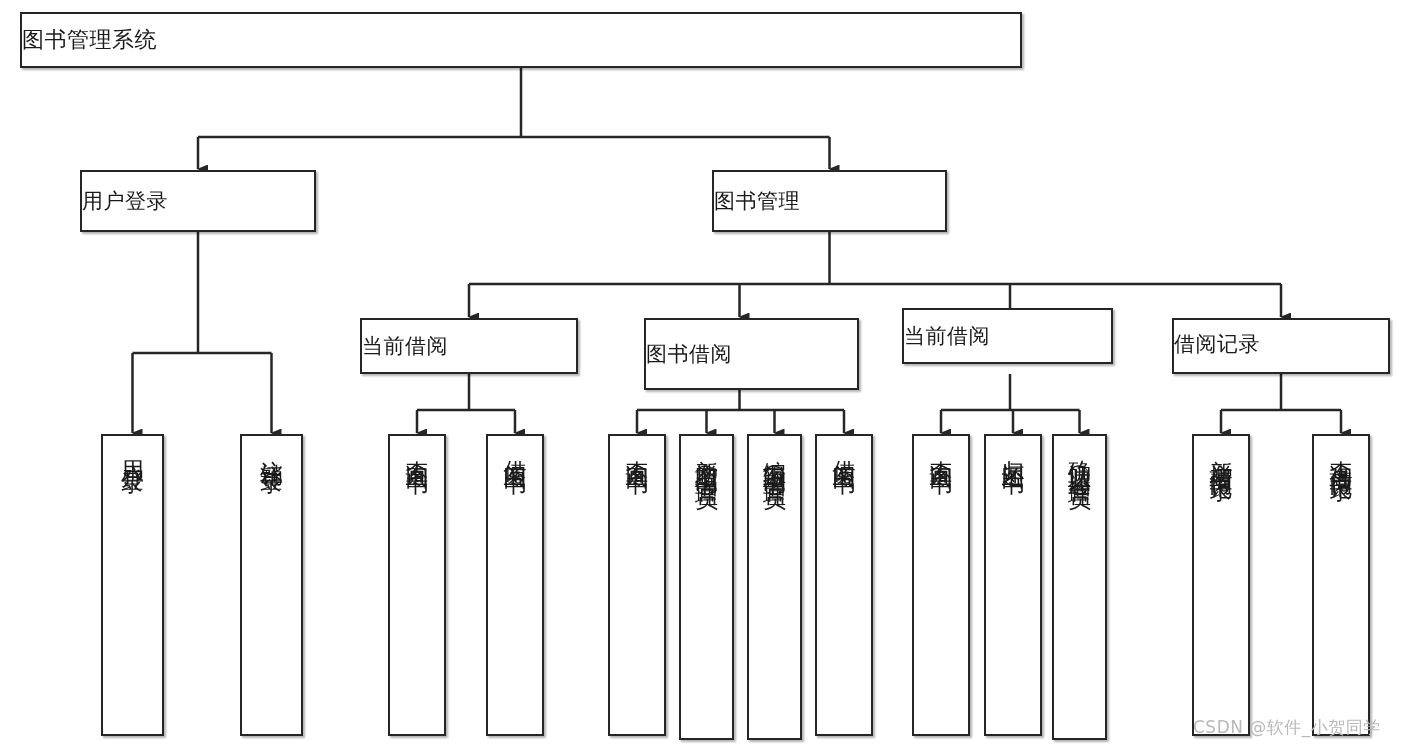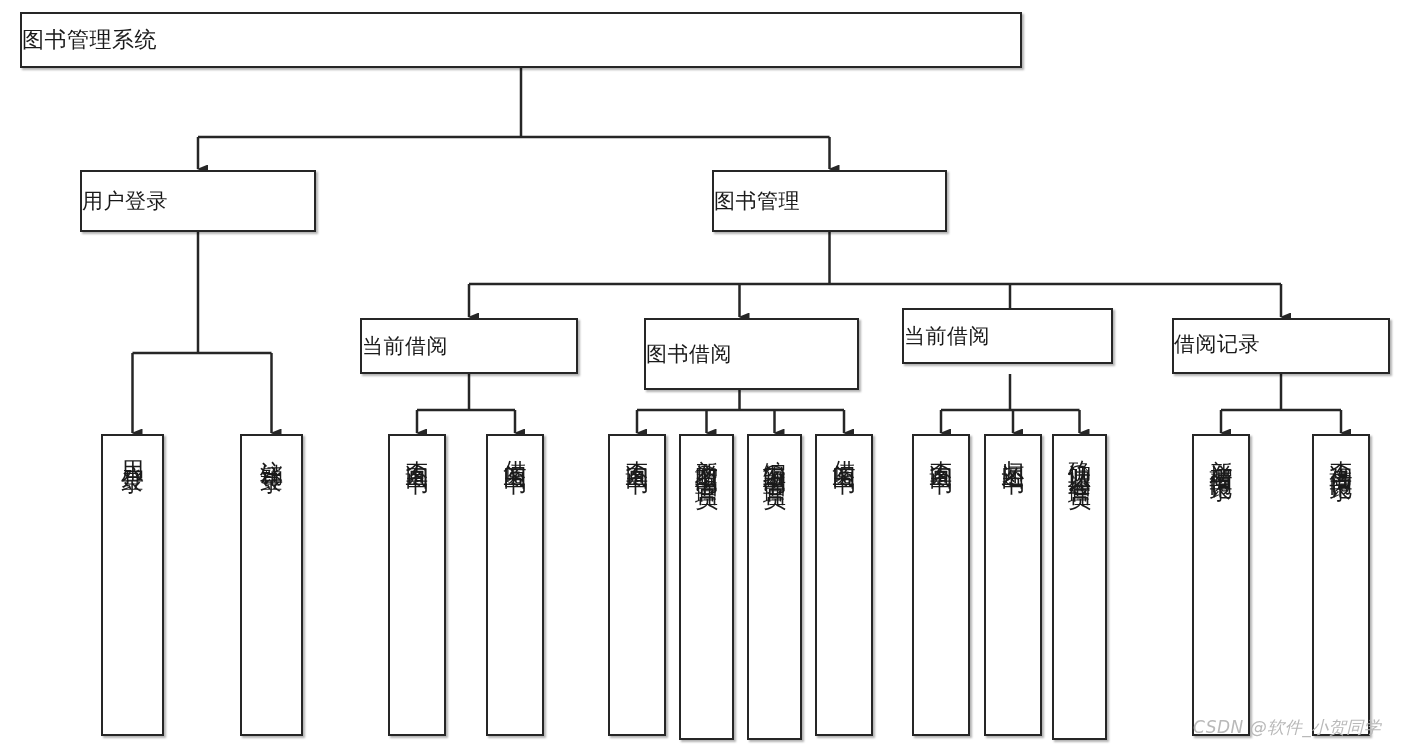--- a/index.html
+++ b/index.html
@@ -176,14 +176,14 @@
         <span class="label">确认归还（管理员）</span>
       </div>
       <div class="node vert" style="left: 1192px; top: 434px; width: 58px; height: 302px;">
         <span class="label">新增借阅记录</span>
       </div>
       <div class="node vert" style="left: 1312px; top: 434px; width: 58px; height: 302px;">
         <span class="label">查询借阅记录</span>
       </div>
     </div>
 
-  <div class="watermark" style="left:1193px; top:716px;font-style:italic;">CSDN @软件_小贺同学</div>
+  <div class="watermark" style="left:1193px; top:716px;">CSDN @软件_小贺同学</div>
 </div>
 
 </body></html>

